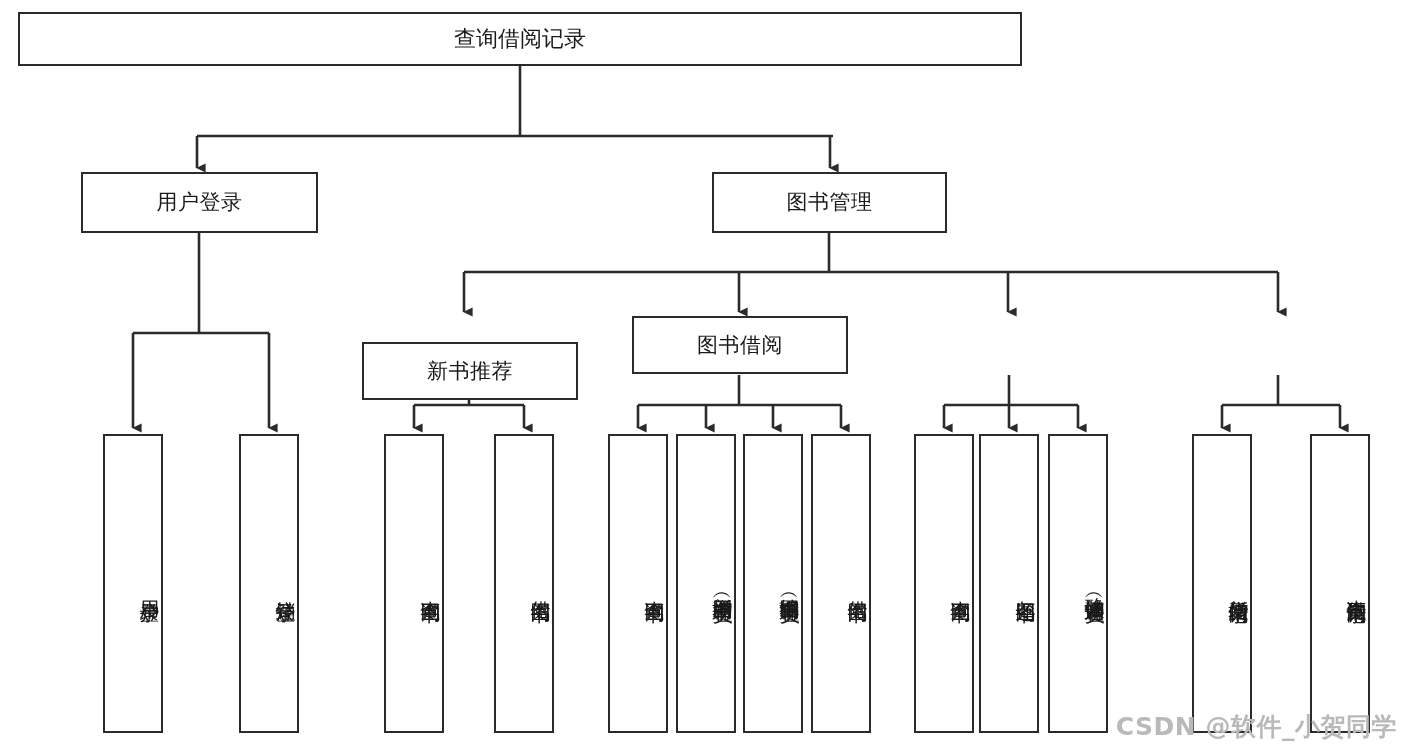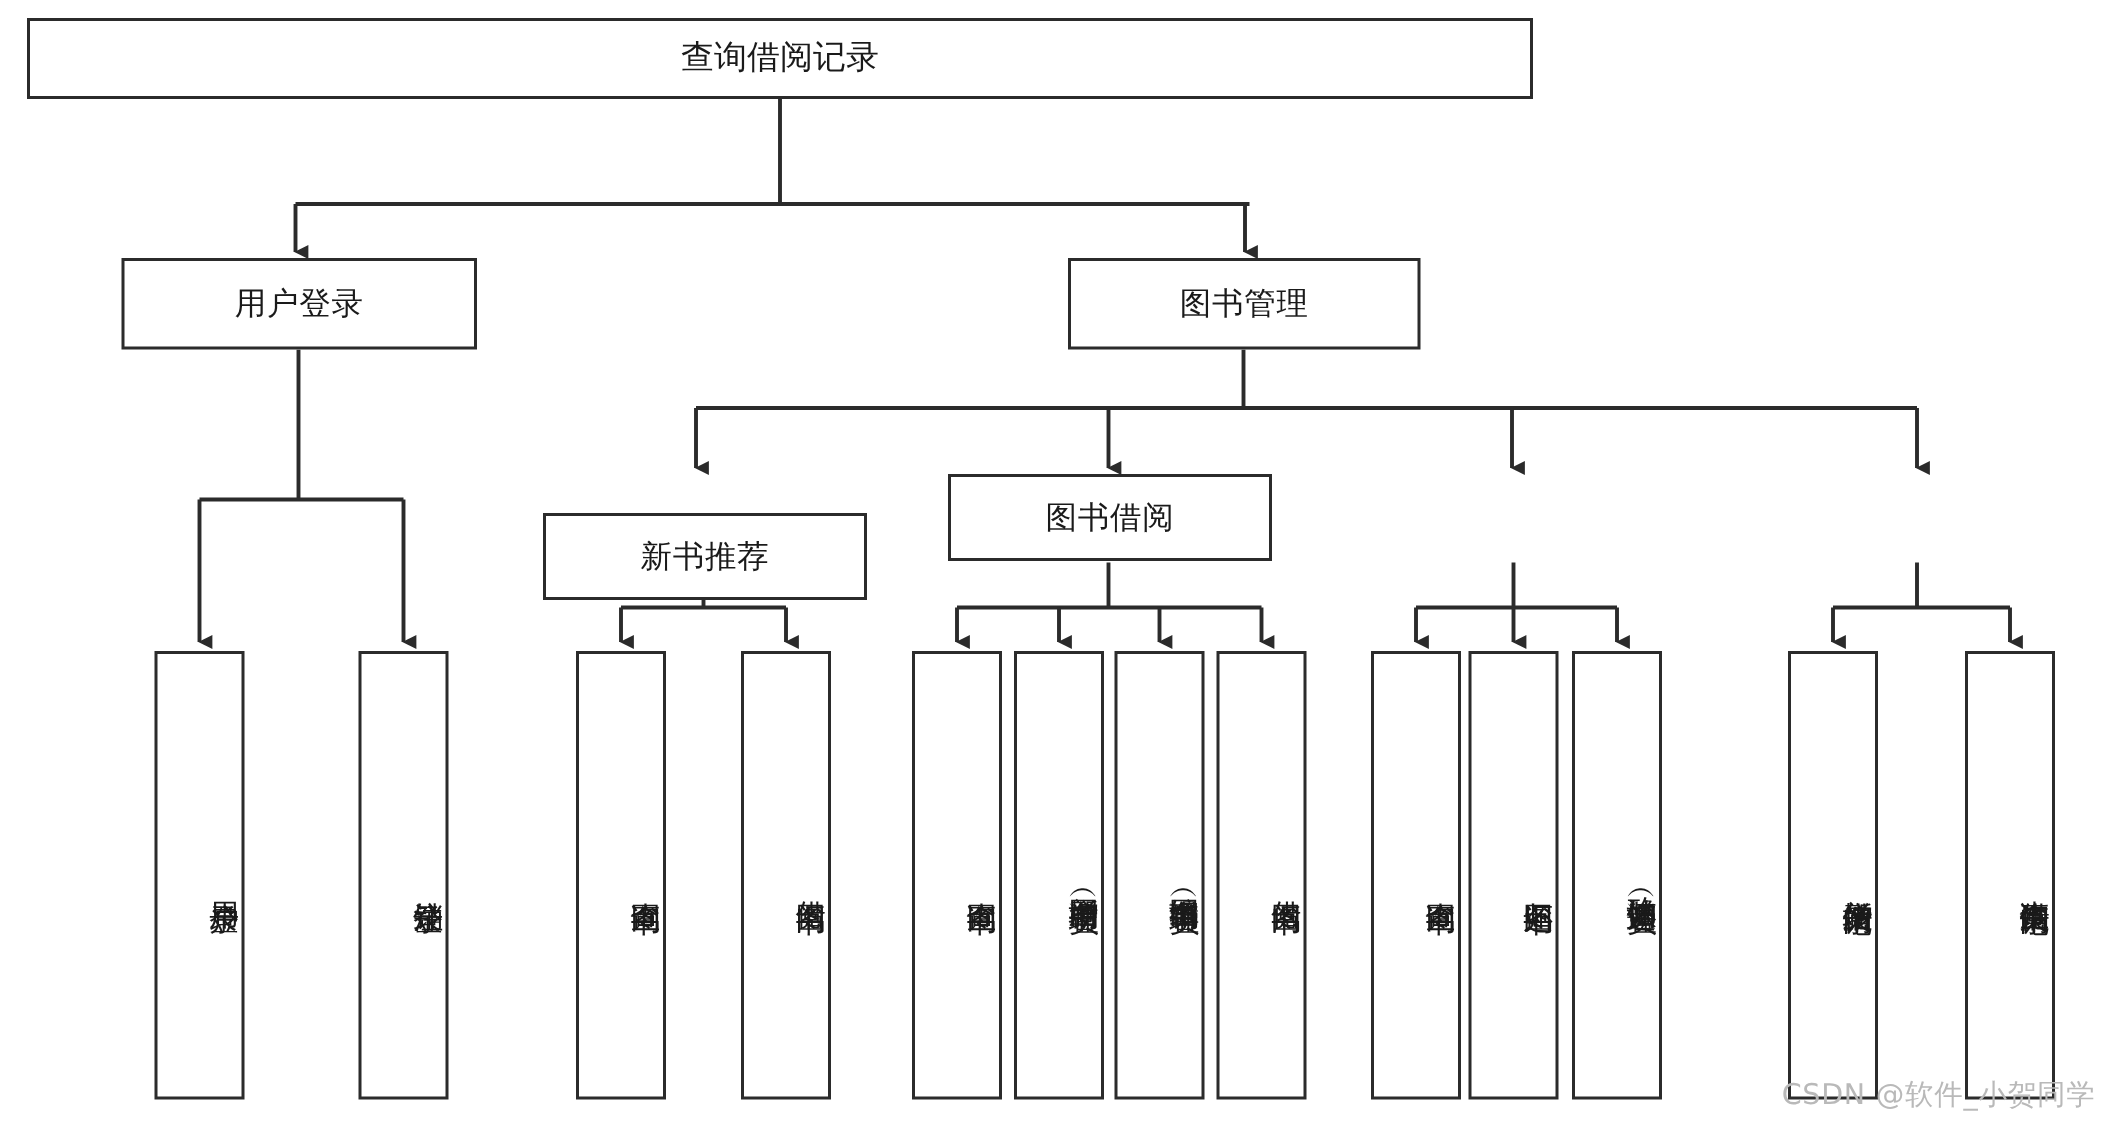--- a/index.html
+++ b/index.html
@@ -51,24 +51,25 @@
     white-space: nowrap;
   }
   .node.v span {
     writing-mode: vertical-rl;
     text-orientation: upright;
   }
   .watermark {
     position: absolute;
     right: 8px;
     bottom: 4px;
-    font-size: 19px;
+    font-size: 25px;
     color: #b9b9b9;
     letter-spacing: 0.5px;
     white-space: nowrap;
+    font-weight: bold;
   }
 </style>
 </head>
 <body>
 
 <div id="canvas">
 
   <svg class="wires" viewBox="0 0 1405 747">
     <defs>
       <marker id="arw" markerWidth="11" markerHeight="11" refX="5" refY="9.2" orient="auto" markerUnits="userSpaceOnUse">

